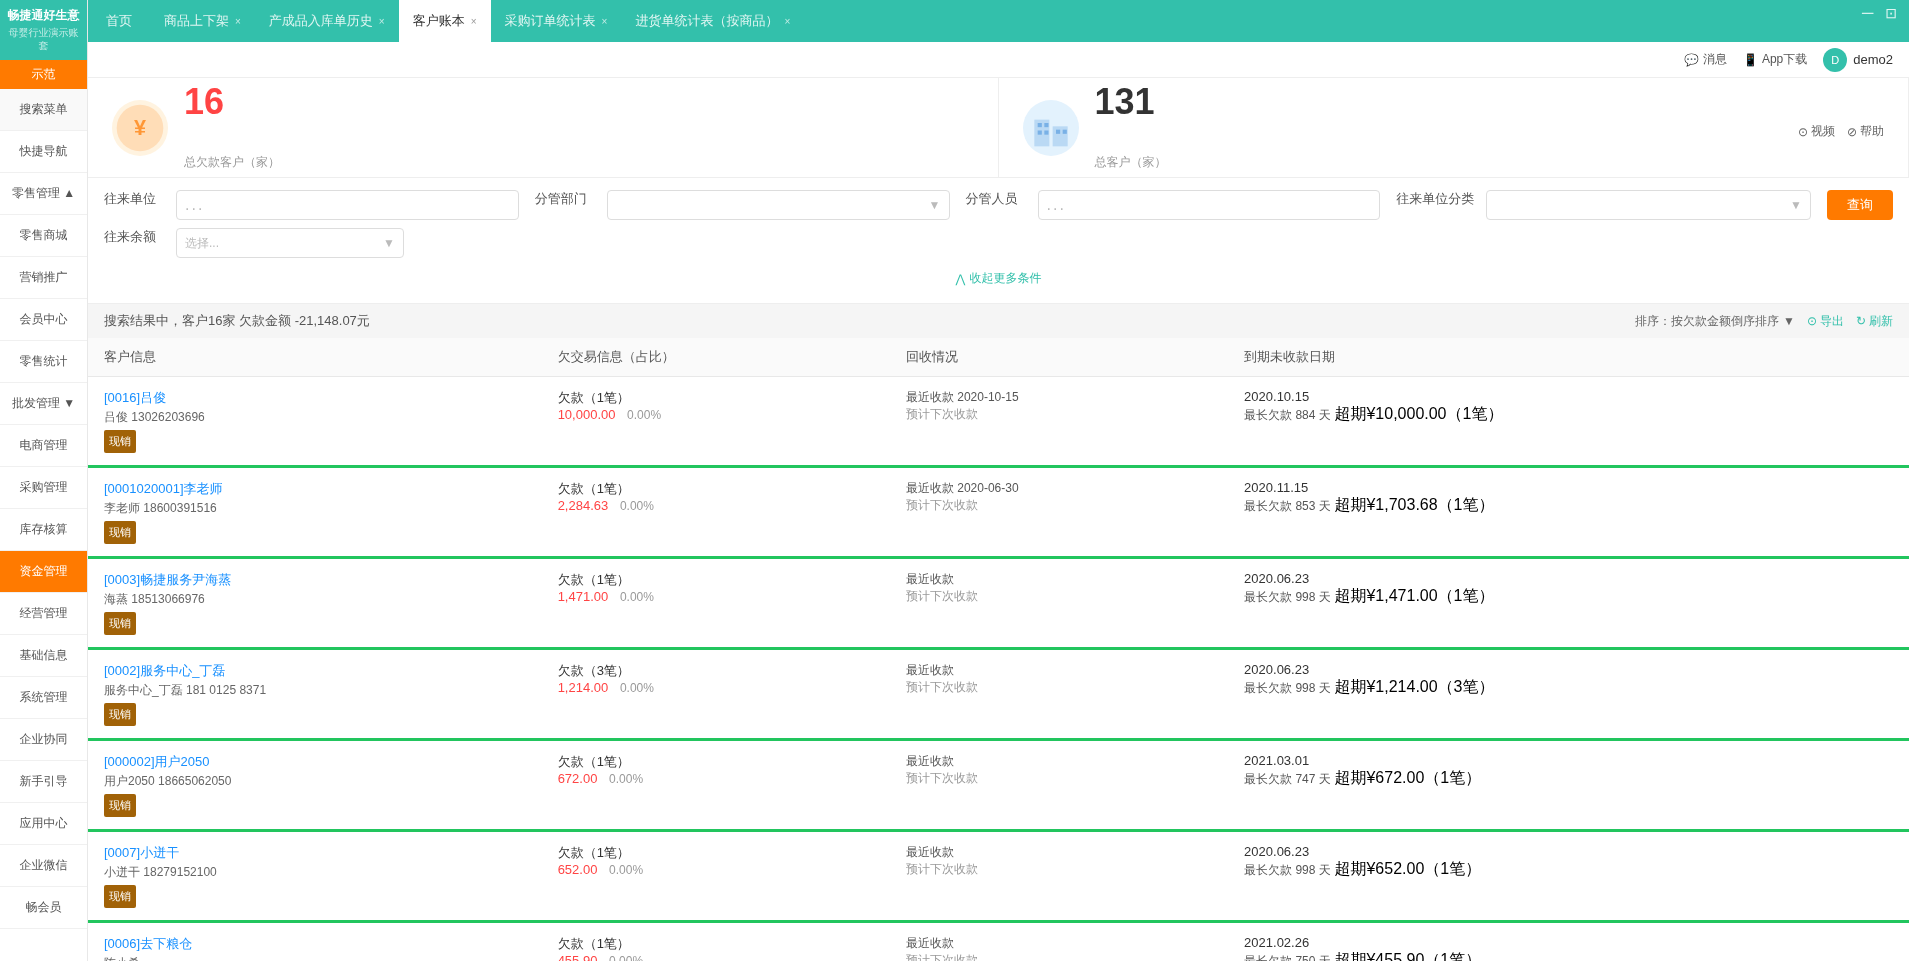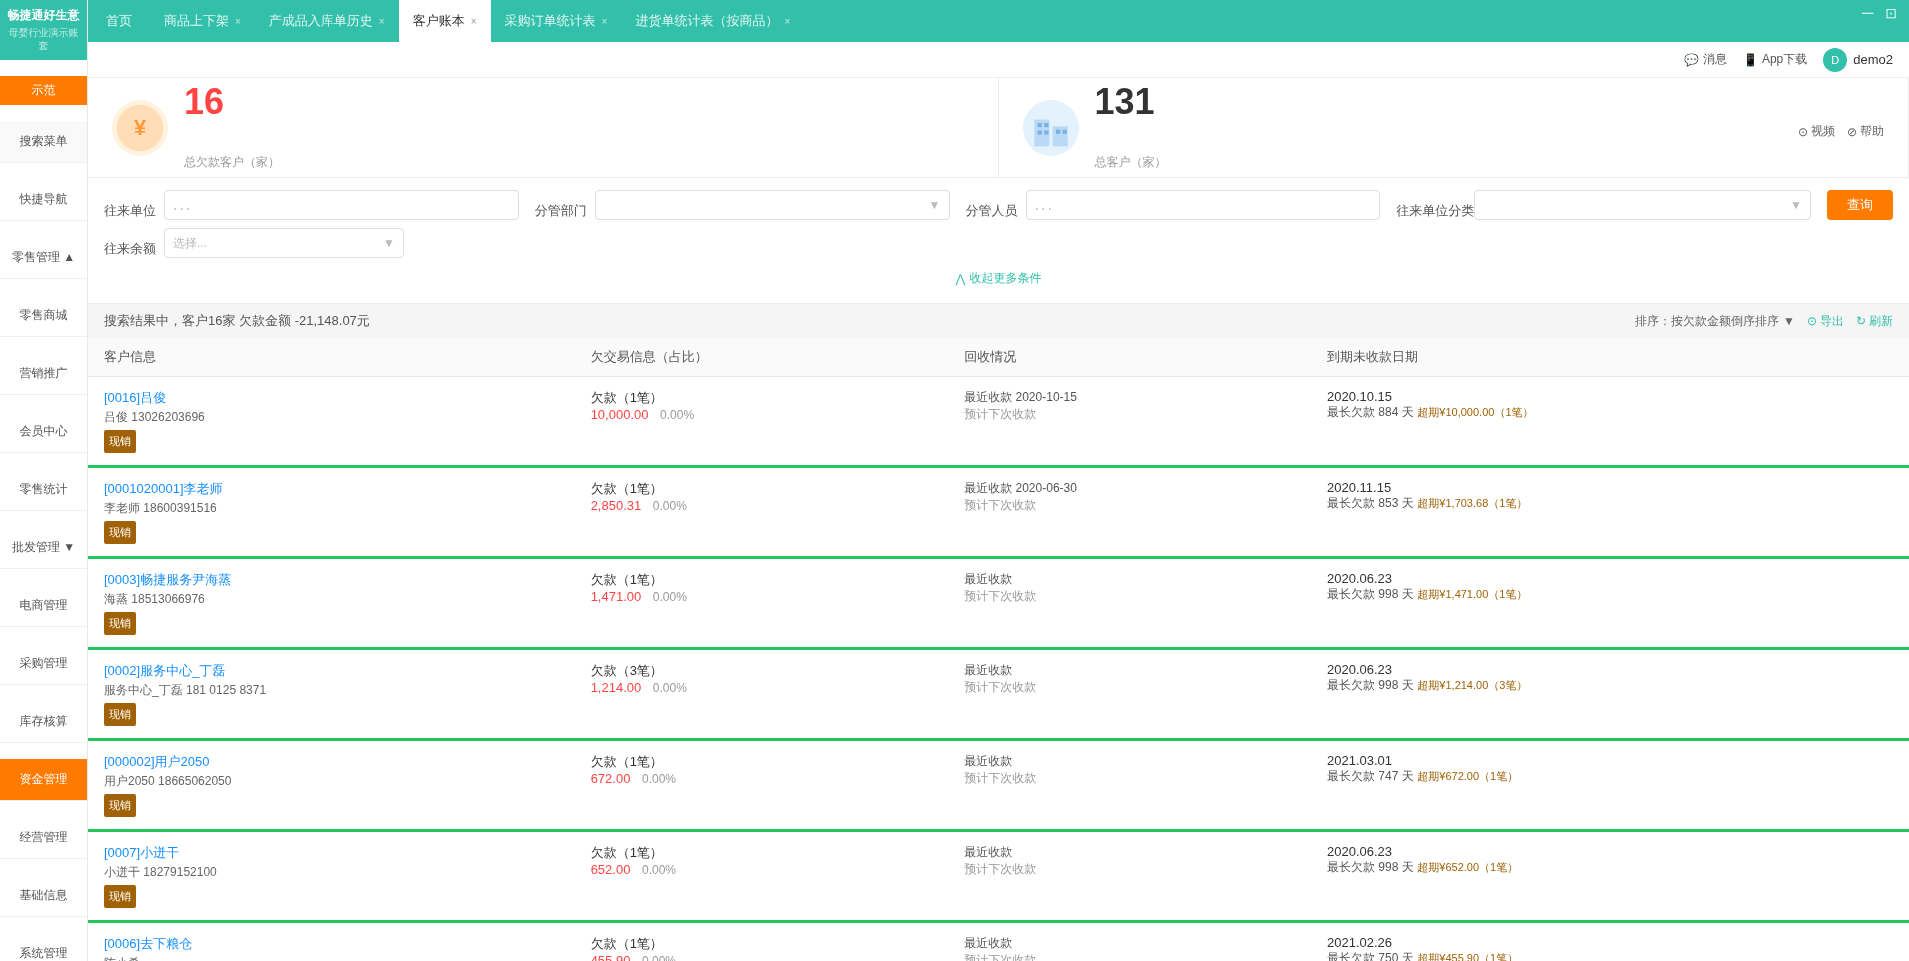--- a/index.html
+++ b/index.html
@@ -1,19 +1,19 @@
 <!DOCTYPE html>
 <html><head>
   <meta charset="utf-8">
   <style>
     * { box-sizing: border-box; margin: 0; padding: 0; }
     body { font-family: 'Microsoft YaHei', '微软雅黑', Arial, sans-serif; font-size: 13px; background: #f5f5f5; color: #333; display: flex; height: 961px; overflow: hidden; }
 
     
-    .sidebar { width: 88px; background: #fff; border-right: 1px solid #e8e8e8; display: flex; flex-direction: column; flex-shrink: 0; height: 100%; gap: 16px; }
+    .sidebar { width: 88px; background: #fff; border-right: 1px solid #e8e8e8; display: flex; flex-direction: column; flex-shrink: 0; height: 100%; }
     .sidebar-logo { background: #33c0ab; color: #fff; padding: 8px 4px; text-align: center; font-size: 11px; line-height: 1.3; cursor: pointer; }
     .sidebar-logo .logo-text { font-size: 12px; font-weight: bold; }
     .sidebar-search { background: #ff7a00; color: #fff; padding: 6px 4px; text-align: center; font-size: 12px; cursor: pointer; }
     .sidebar-nav-item { padding: 12px 4px; text-align: center; font-size: 12px; color: #555; cursor: pointer; border-bottom: 1px solid #f0f0f0; }
     .sidebar-nav-item.active { background: #ff7a00; color: #fff; }
 
     
     .main { flex: 1; display: flex; flex-direction: column; overflow: hidden; }
 
     
@@ -37,21 +37,21 @@
     .stat-value { font-size: 36px; font-weight: bold; color: #ff4444; line-height: 1; }
     .stat-value.negative { color: #ff4444; }
     .stat-value.black { color: #333; font-weight: 900; }
     .stat-label { font-size: 12px; color: #999; margin-top: 6px; }
     .stat-card-actions { margin-left: auto; display: flex; gap: 12px; align-items: flex-start; padding-top: 8px; }
     .stat-action { font-size: 12px; color: #666; cursor: pointer; display: flex; align-items: center; gap: 3px; }
 
     
     .filter-area { background: #fff; padding: 12px 16px 8px; flex-shrink: 0; border-bottom: 1px solid #eee; }
     .filter-row { display: flex; align-items: center; gap: 16px; margin-bottom: 8px; }
-    .filter-item { display: flex; align-items: flex-end; gap: 0; flex: 1; }
+    .filter-item { display: flex; align-items: flex-start; gap: 12px; flex: 1; }
     .filter-label { font-size: 13px; color: #555; white-space: nowrap; min-width: 60px; }
     .filter-input { flex: 1; border: 1px solid #ddd; border-radius: 4px; padding: 5px 8px; font-size: 13px; display: flex; align-items: center; justify-content: space-between; cursor: pointer; background: #fff; min-height: 30px; }
     .filter-input .dots { color: #bbb; font-size: 16px; letter-spacing: 2px; }
     .filter-select { display: flex; align-items: center; border: 1px solid #ddd; border-radius: 4px; padding: 5px 8px; flex: 1; min-height: 30px; cursor: pointer; background: #fff; }
     .filter-select span { color: #bbb; font-size: 12px; }
     .filter-select .arr { margin-left: auto; color: #bbb; }
     .search-btn { background: #ff7a00; color: #fff; border: none; border-radius: 4px; padding: 6px 20px; font-size: 13px; cursor: pointer; white-space: nowrap; }
     .collapse-btn { text-align: center; padding: 4px 0 8px; color: #33c0ab; font-size: 12px; cursor: pointer; display: flex; align-items: center; justify-content: center; gap: 4px; }
 
     
@@ -68,21 +68,21 @@
     tbody tr { border-bottom: 3px solid #22c55e; }
     tbody td { padding: 12px 16px; font-size: 13px; vertical-align: top; }
 
     .customer-name { color: #1890ff; cursor: pointer; font-size: 13px; text-decoration: none; }
     .customer-phone { color: #666; font-size: 12px; margin-top: 2px; }
     .customer-tag { display: inline-block; background: #a16207; color: #fff; font-size: 11px; padding: 4px 5px; border-radius: 2px; margin-top: 4px; }
 
     .amount-red { color: #ff4444; font-size: 13px; }
     .amount-pct { color: #999; font-size: 12px; margin-left: 8px; }
 
-    .overdue-text { color: #a16207; cursor: pointer; font-size: 11px; }
+    .overdue-text { color: #000000; cursor: pointer; font-size: 16px; }
     .overdue-days { color: #555; font-size: 12px; }
 
     .collection-date { font-size: 12px; color: #555; }
     .collection-next { font-size: 12px; color: #999; }
 
     .due-date { font-size: 13px; color: #333; }
 
     
     .table-container::-webkit-scrollbar { width: 6px; }
     .table-container::-webkit-scrollbar-track { background: #f1f1f1; }
@@ -319,21 +319,21 @@
     </td>
   </tr>
             <tr>
     <td>
       <div><a class="customer-name" href="#">[0001020001]李老师</a></div>
       <div class="customer-phone">李老师  18600391516</div>
       <span class="customer-tag">现销</span>
     </td>
     <td>
       <div>欠款（1笔）</div>
-      <span class="amount-red">2,850.31</span>
+      <span class="amount-red">2,284.63</span>
       <span class="amount-pct">0.00%</span>
     </td>
     <td>
       <div class="collection-date">最近收款    2020-06-30</div>
       <div class="collection-next">预计下次收款</div>
     </td>
     <td>
       <div class="due-date">2020.11.15</div>
       <div>
         <span class="overdue-days">最长欠款 853 天</span>

